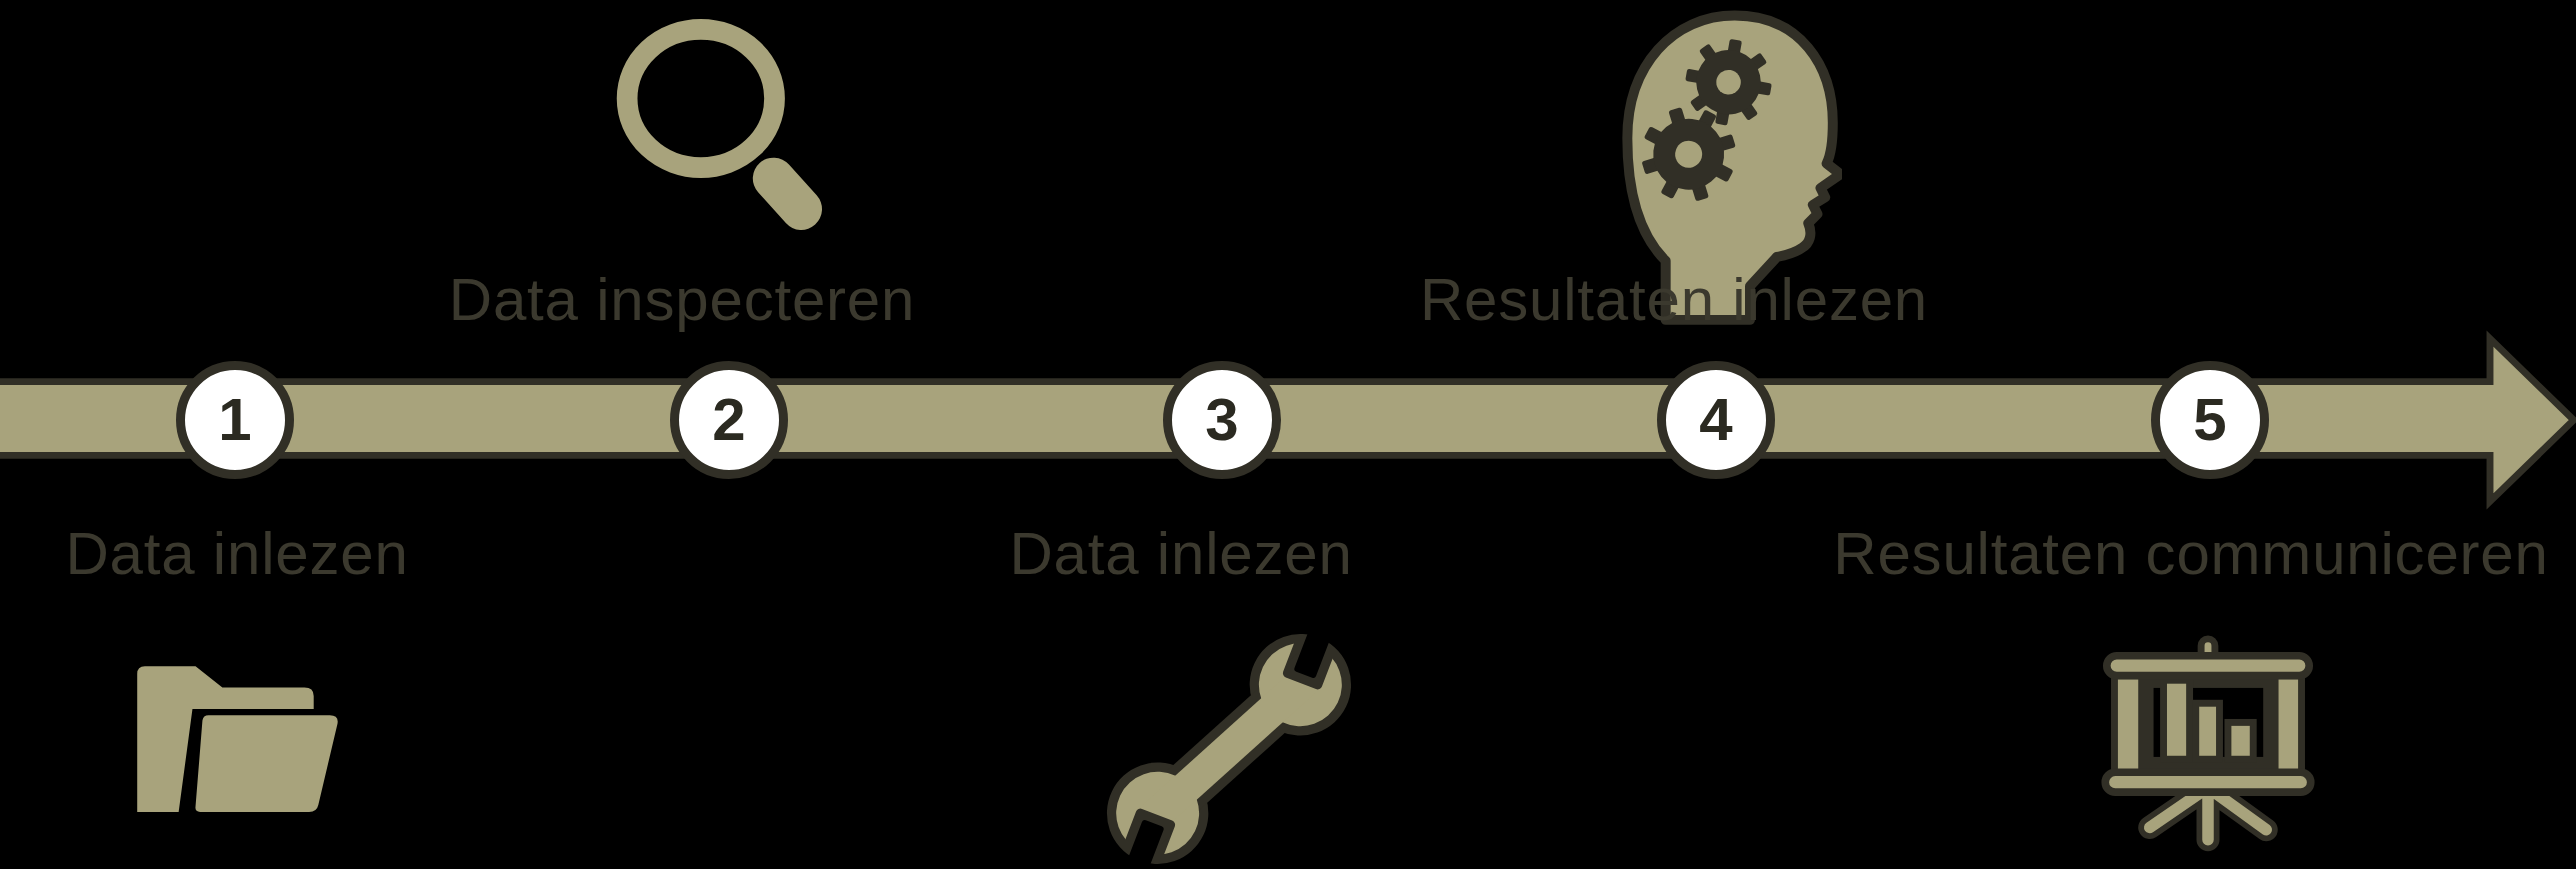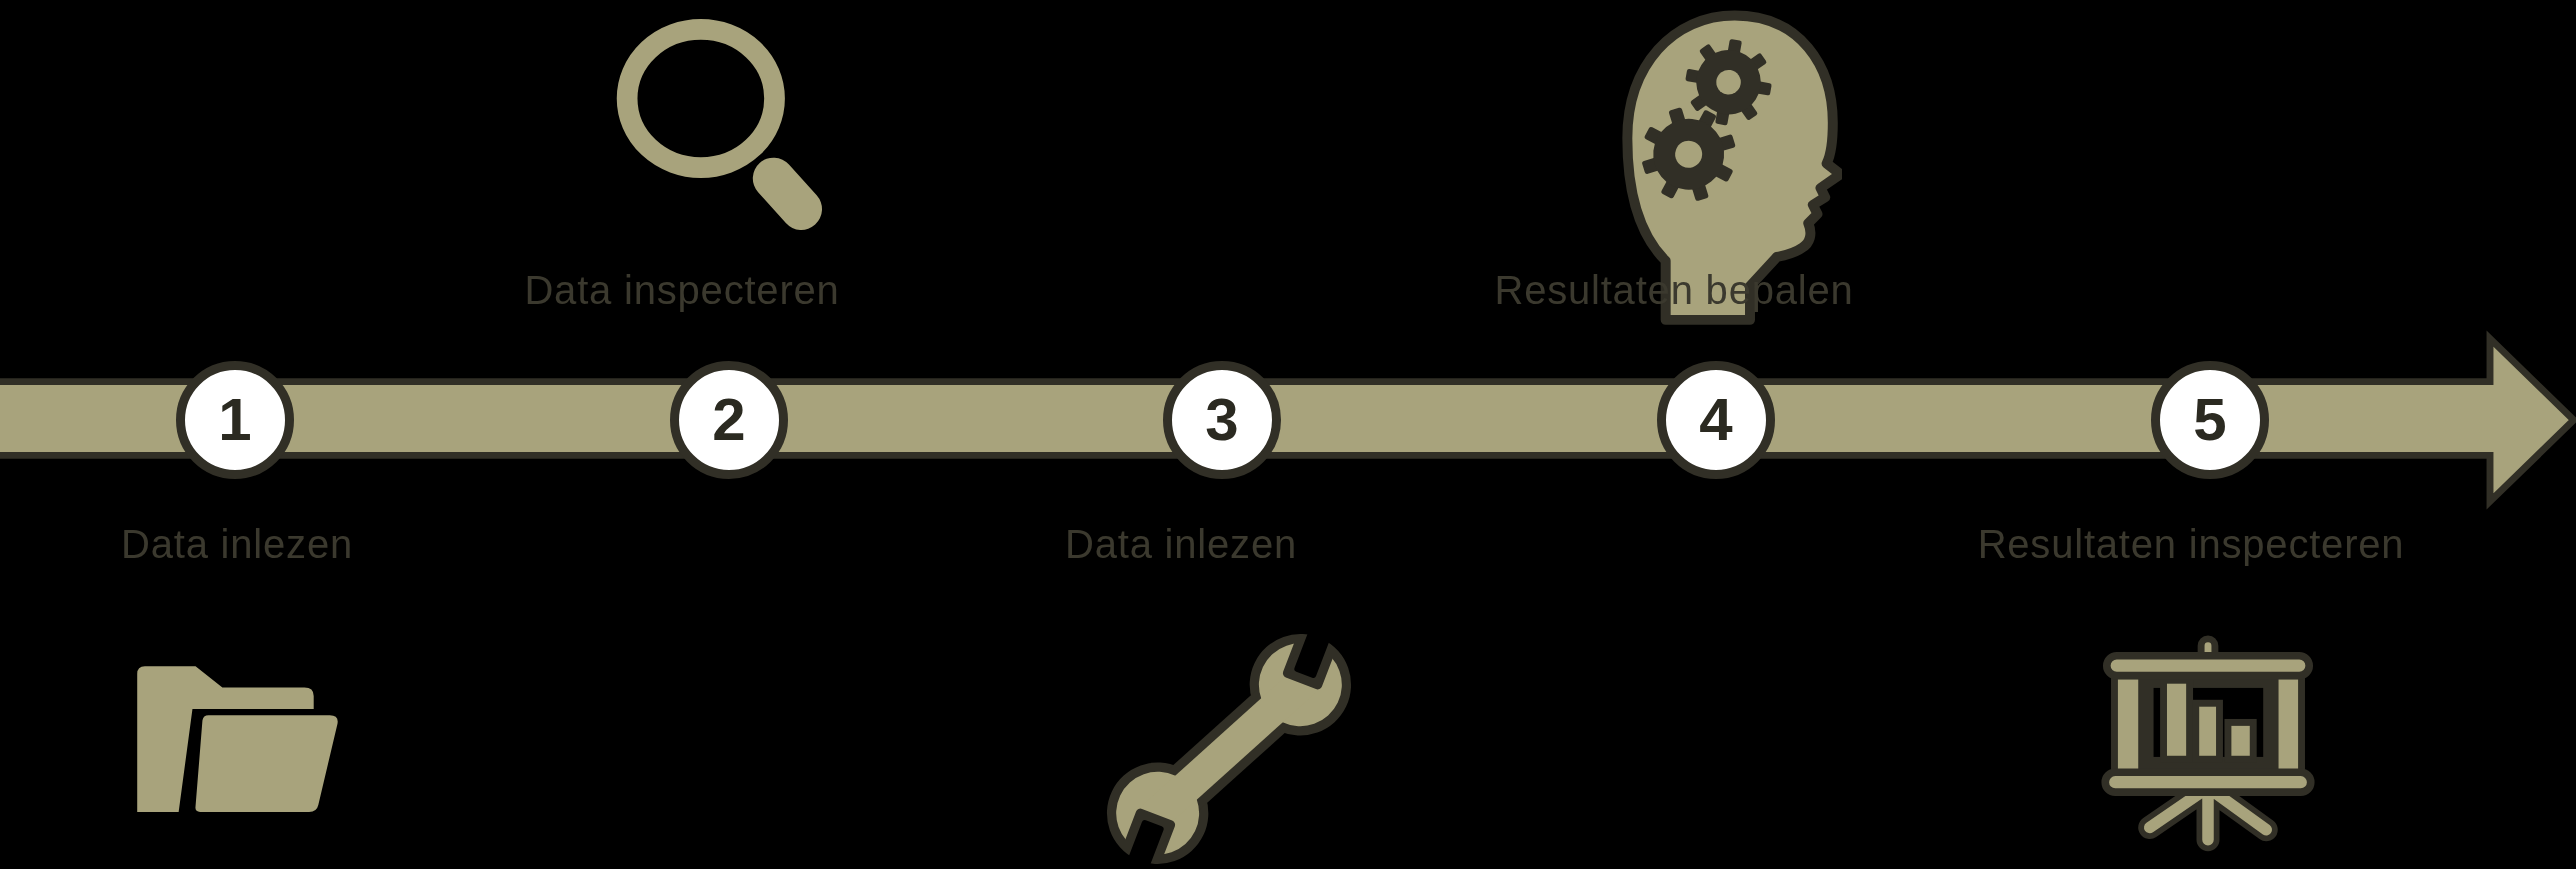--- a/index.html
+++ b/index.html
@@ -36,21 +36,21 @@
   }
   .step-circle .num{
     font-size:60px;font-weight:bold;color:var(--num);line-height:1;
   }
   .c1{left:176px;} .c2{left:670px;} .c3{left:1163px;} .c4{left:1657px;} .c5{left:2151px;}
 
   .step-label{
     position:absolute;
     transform:translateX(-50%);
     white-space:nowrap;
-    font-size:40px;
+    font-size:60px;
     letter-spacing:0.8px;
     color:var(--text);
     line-height:1;
   }
   .label-above{top:270px;}
   .label-below{top:524px;}
   .l1{left:237px;}
   .l2{left:682px;}
   .l3{left:1181px;}
   .l4{left:1674px;}
@@ -162,17 +162,17 @@
   <div class="step-circle c4">
     <span class="num">4</span>
   </div>
   <div class="step-circle c5">
     <span class="num">5</span>
   </div>
 
   <div class="step-label label-below l1">Data inlezen</div>
   <div class="step-label label-above l2">Data inspecteren</div>
   <div class="step-label label-below l3">Data inlezen</div>
-  <div class="step-label label-above l4">Resultaten bepalen</div>
-  <div class="step-label label-below l5">Resultaten inspecteren</div>
+  <div class="step-label label-above l4">Resultaten inlezen</div>
+  <div class="step-label label-below l5">Resultaten communiceren</div>
 
 </div>
 
 
 </body></html>

